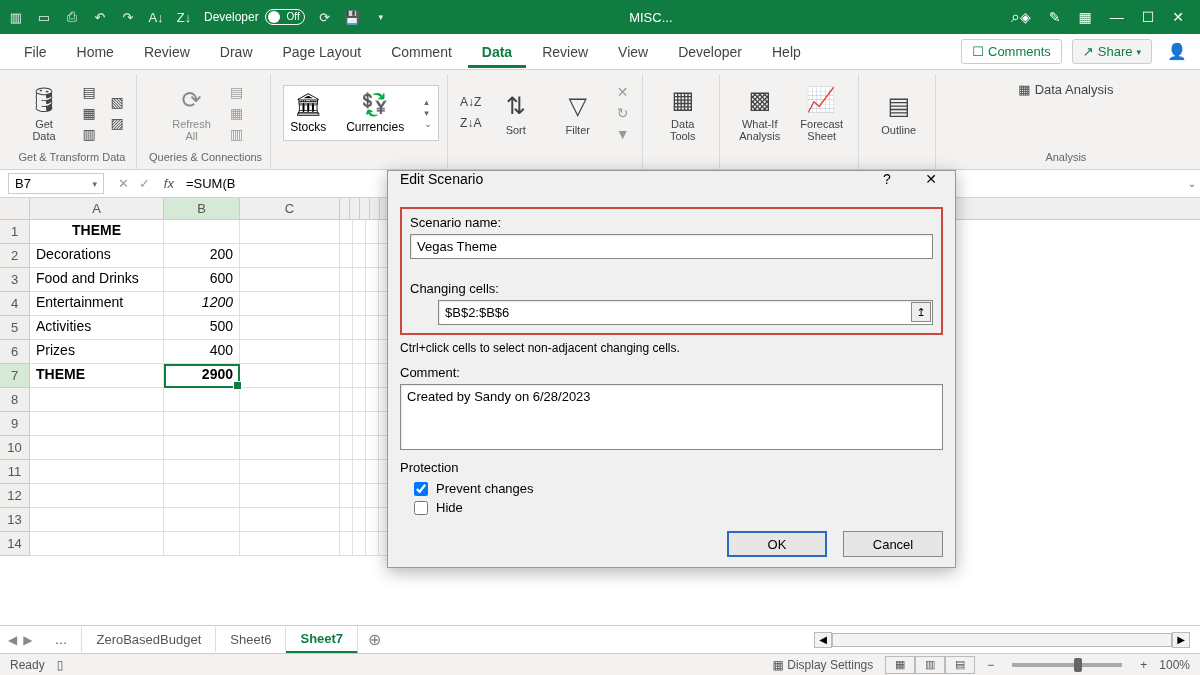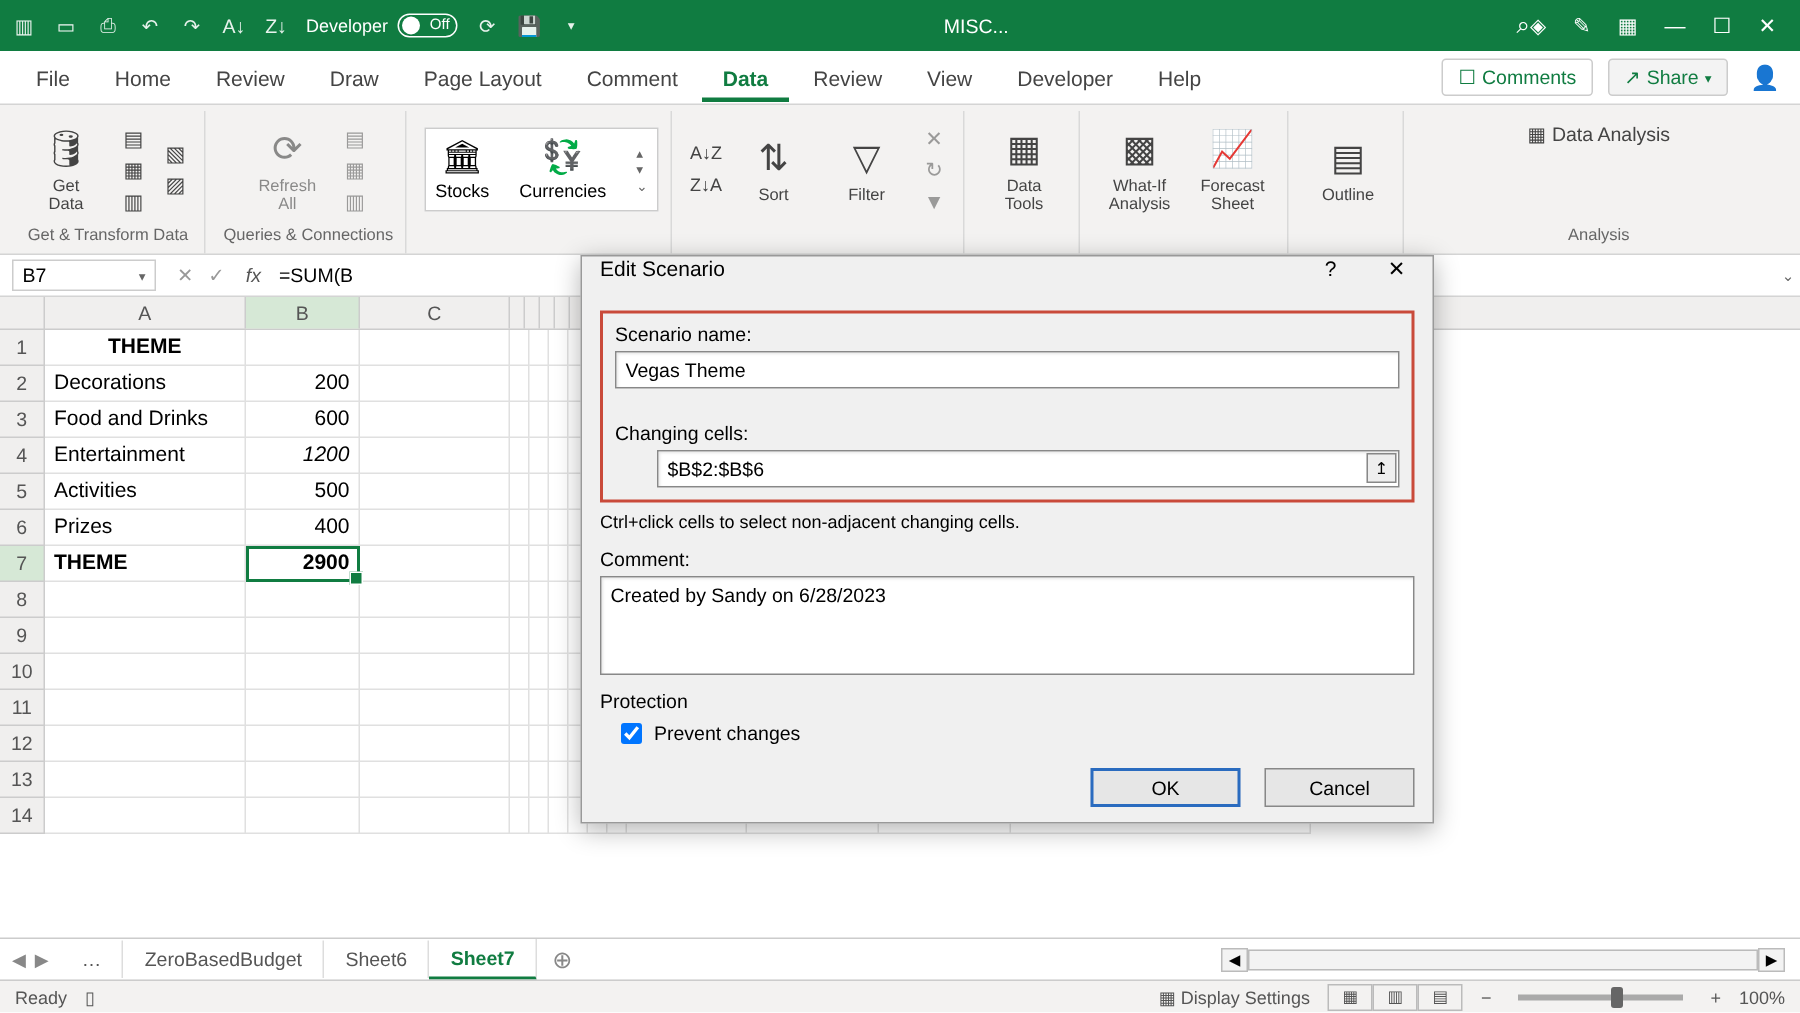--- a/index.html
+++ b/index.html
@@ -558,20 +558,24 @@
       </div>
     </div>
     <div class="dlg-hint">Ctrl+click cells to select non-adjacent changing cells.</div>
     <div class="dlg-label"><span>Comment:</span></div>
     <div class="dlg-textarea"><span>Created by Sandy on 6/28/2023</span></div>
     <div class="dlg-section-title">Protection</div>
     <label class="dlg-check">
         <input type="checkbox" checked="" style=""> 
         <span>Prevent changes</span>
       </label>
+    <label class="dlg-check">
+        <input type="checkbox" style=""> 
+        <span>Hide</span>
+      </label>
     <div class="dlg-buttons">
       <button class="primary">OK</button>
       <button>Cancel</button>
     </div>
   </div>
 </div>
 
 <div class="sheet-tabs">
   <div class="sheet-nav">
     <span>◀</span>

